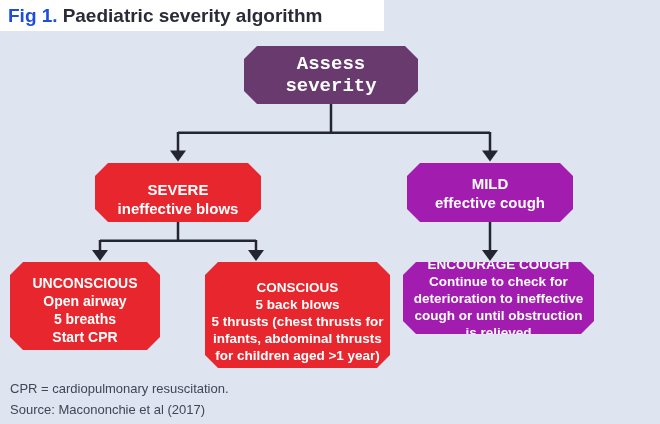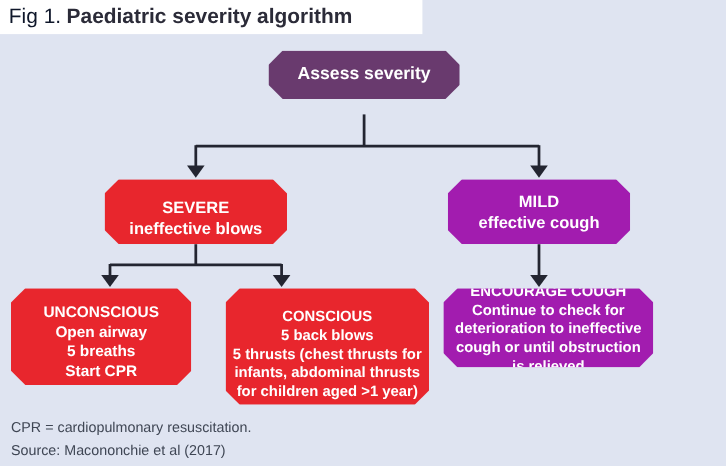--- a/index.html
+++ b/index.html
@@ -11,42 +11,42 @@
     overflow:hidden;
   }
   .title-band{
     position:absolute;left:0;top:0;width:384px;height:31px;
     background:#ffffff;
   }
   .fig-title{
     position:absolute;left:8px;top:5px;
     font-size:19px;line-height:22px;white-space:nowrap;
   }
-  .fig-title .prefix{color:#0f172a;font-weight:400;}
+  .fig-title .prefix{color:#1d4ed8;font-weight:700;}
   .fig-title .main{color:#2b2b38;font-weight:700;margin-left:5px;}
   .connectors{position:absolute;left:0;top:0;pointer-events:none;}
   .node{
     position:absolute;
     color:#ffffff;
     display:flex;flex-direction:column;justify-content:center;align-items:center;
     text-align:center;
     clip-path:polygon(13px 0, calc(100% - 13px) 0, 100% 13px, 100% calc(100% - 13px),
                       calc(100% - 13px) 100%, 13px 100%, 0 calc(100% - 13px), 0 13px);
     box-sizing:border-box;
     padding:4px 8px;
   }
   .purple{background:#693a6e;}
   .red{background:#e8262d;justify-content:flex-end;}
   .teal{background:#a21caf;}
   .node .hd{font-weight:700;}
   .node .bd{font-weight:700;}
-  #node-assess{left:244px;top:46px;width:174px;height:44px;font-size:16px;font-weight:700;}
+  #node-assess{left:244px;top:46px;width:174px;height:58px;font-size:19px;font-weight:700;font-family:Liberation Mono, monospace;}
   #node-severe{left:95px;top:163px;width:166px;height:59px;font-size:15px;line-height:19px;}
   #node-mild{left:407px;top:163px;width:166px;height:59px;font-size:15px;line-height:19px;}
-  #node-unconscious{left:10px;top:262px;width:164px;height:88px;font-size:14px;line-height:18px;}
+  #node-unconscious{left:10px;top:262px;width:150px;height:88px;font-size:14px;line-height:18px;}
   #node-conscious{left:205px;top:262px;width:185px;height:106px;font-size:13.5px;line-height:17px;padding:4px 5px;}
   #node-encourage{left:403px;top:262px;width:191px;height:72px;font-size:13.5px;line-height:17px;padding:4px 6px;}
   .footer-note{
     position:absolute;left:10px;color:#3f4654;font-size:13px;
   }
   #footer-cpr{top:381px;}
   #footer-source{top:402px;}
 </style>
 </head>
 <body>

